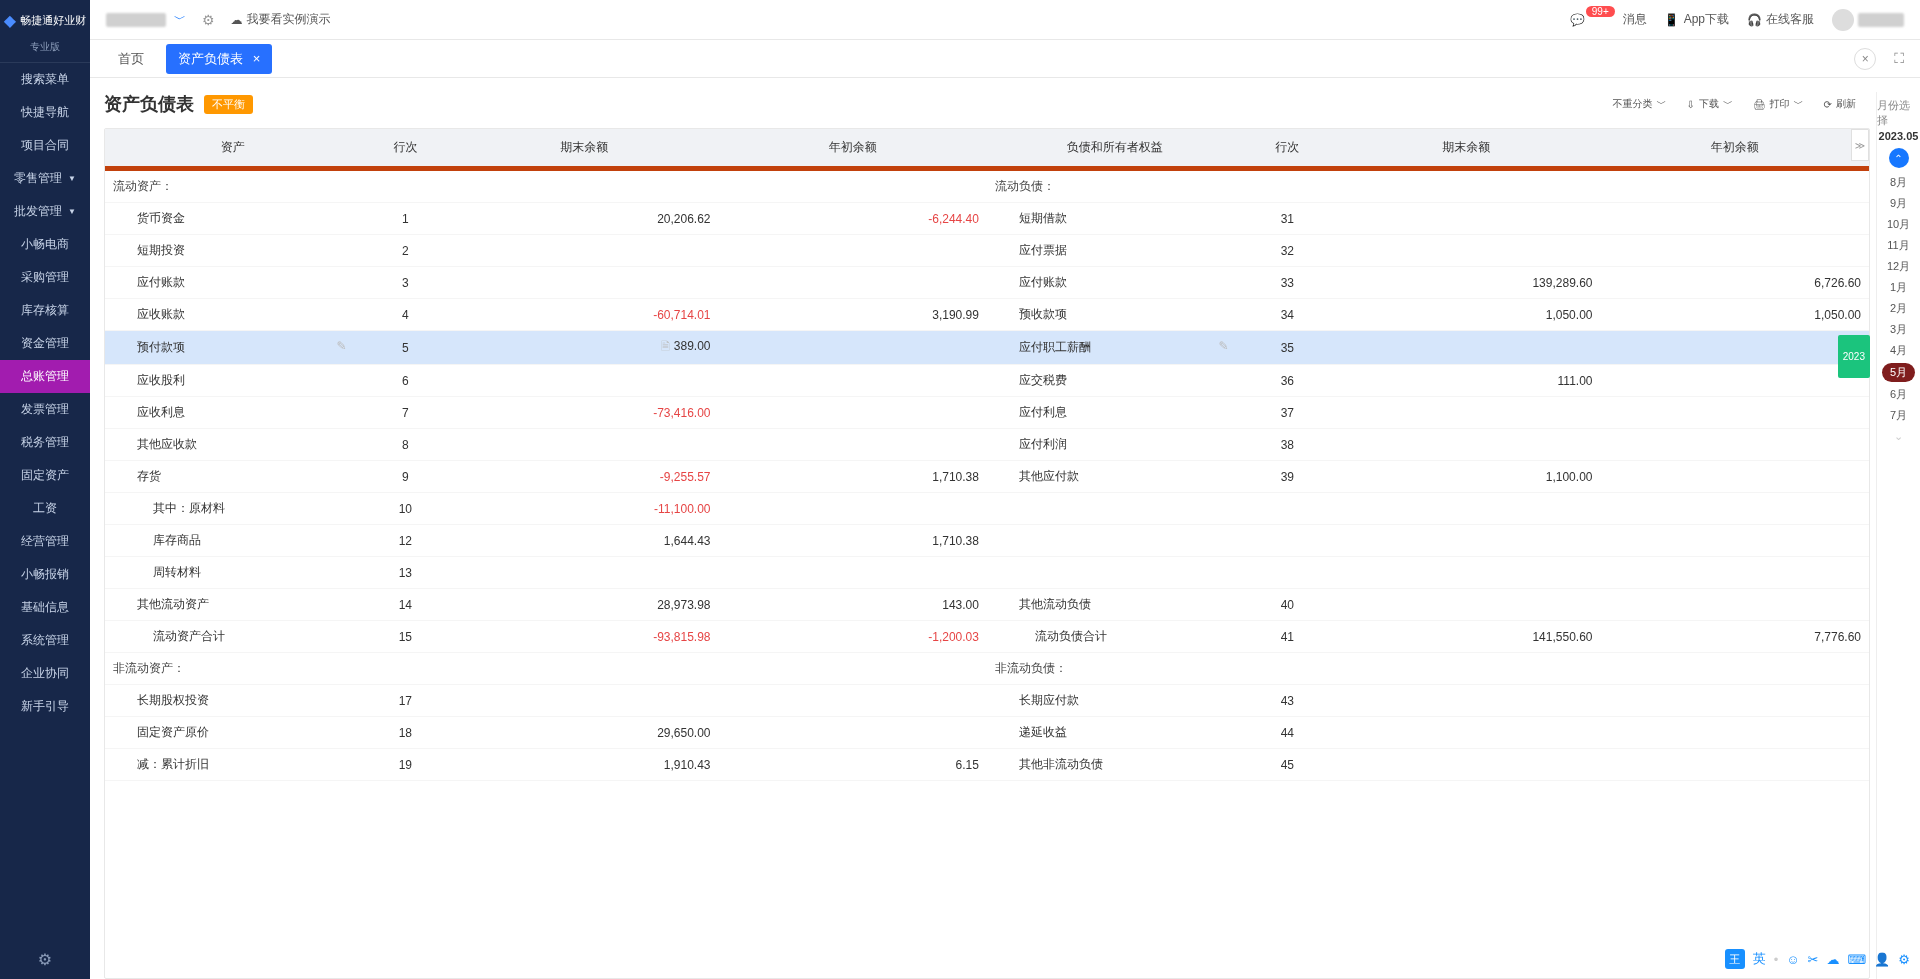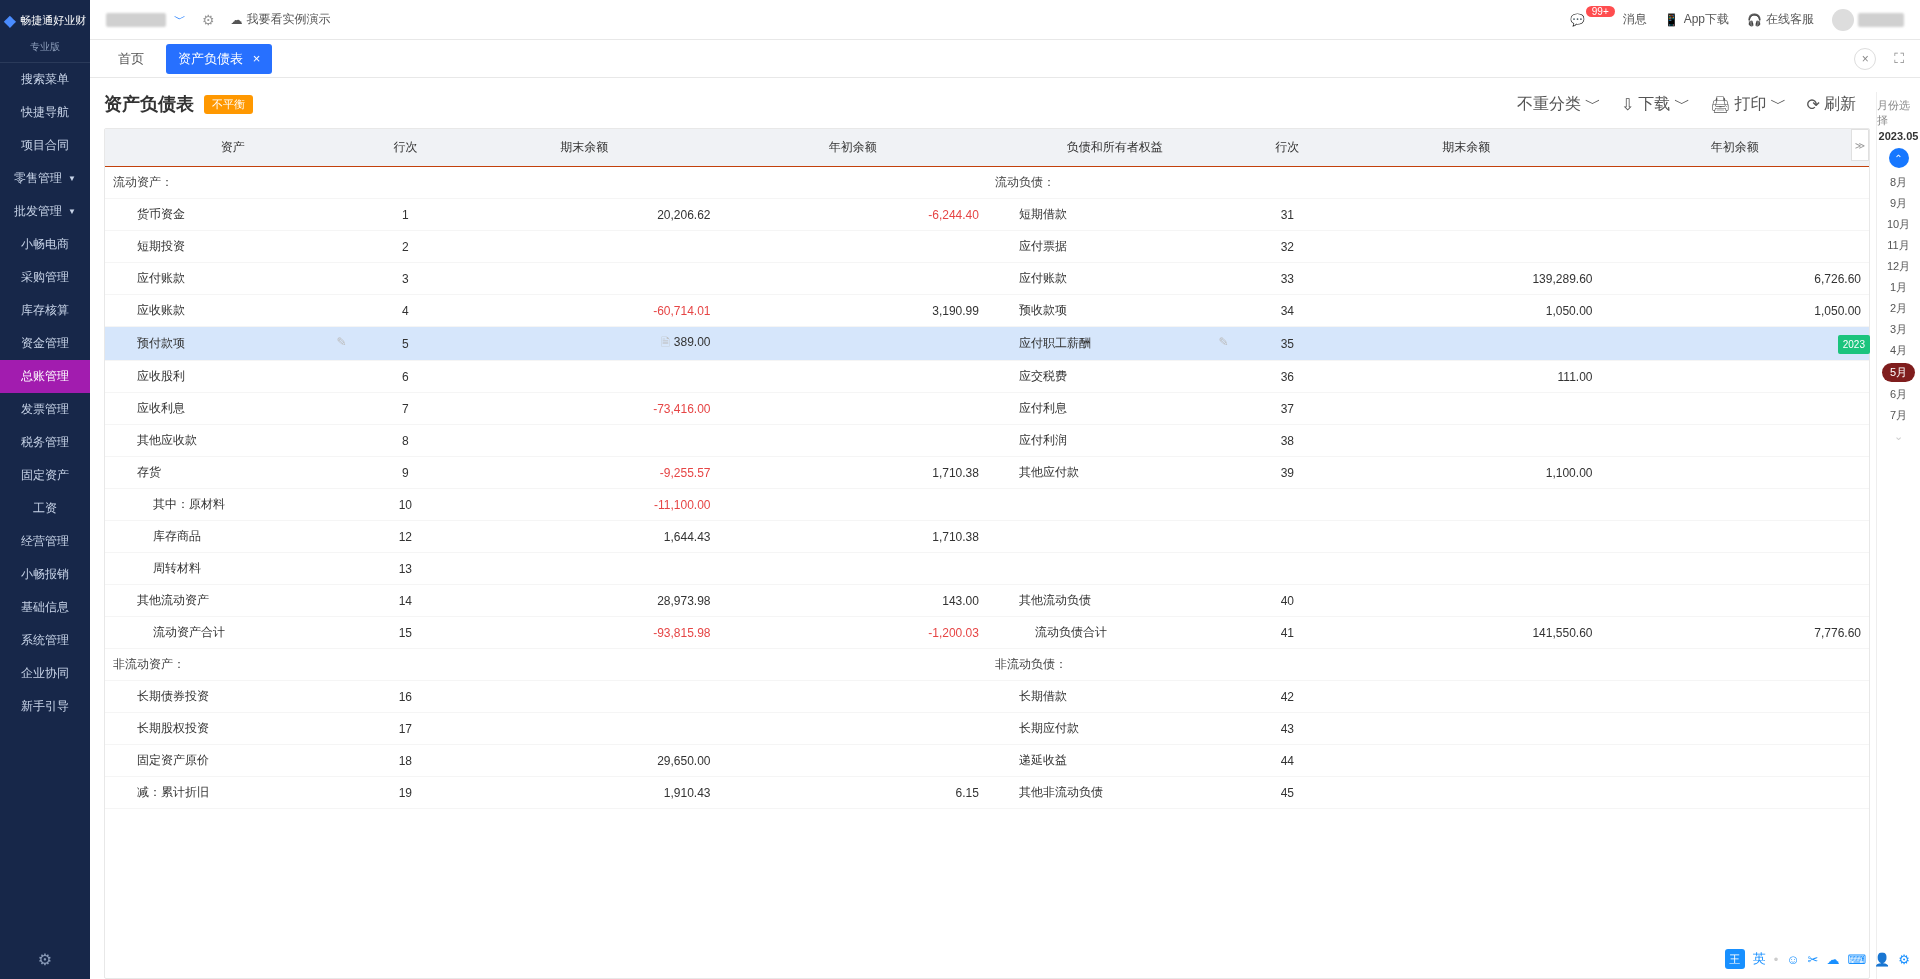--- a/index.html
+++ b/index.html
@@ -31,46 +31,46 @@
 .tab-close{margin-left:6px;}
 .tabs-spacer{flex:1;}
 .tab-x{width:22px;height:22px;border:1px solid #ddd;border-radius:50%;display:flex;align-items:center;justify-content:center;color:#888;cursor:pointer;}
 .fullscreen{font-size:14px;color:#888;cursor:pointer;margin-left:8px;}
 .content{flex:1;display:flex;padding:14px 0 0 14px;min-height:0;}
 .content-main{flex:1;display:flex;flex-direction:column;min-width:0;}
 .page-header{display:flex;align-items:center;gap:10px;padding-bottom:12px;}
 .page-title{font-size:18px;font-weight:600;color:#333;}
 .unbalanced{background:#ff9800;color:#fff;font-size:11px;padding:2px 8px;border-radius:3px;}
 .page-header-spacer{flex:1;}
-.toolbar{display:flex;align-items:center;gap:20px;padding-right:20px;color:#555;font-size:16px;}
+.toolbar{display:flex;align-items:center;gap:20px;padding-right:20px;color:#555;font-size:10px;}
 .toolbar-item{display:flex;align-items:center;gap:4px;cursor:pointer;}
 .table-wrap{flex:1;overflow:auto;border:1px solid #e8e8e8;border-radius:2px;margin-right:6px;position:relative;}
 .table{width:100%;border-collapse:collapse;table-layout:fixed;}
-.table th{background:#f0f2f5;padding:10px 8px;font-weight:500;text-align:center;font-size:12px;border-bottom:1px solid #c2410c;}
+.table th{background:#f0f2f5;padding:10px 8px;font-weight:500;text-align:center;font-size:12px;border-bottom:5px solid #c2410c;}
 .table td{padding:7px 8px;font-size:12px;border-bottom:1px solid #f5f5f5;}
 .table tr.highlight td{background:#d6e6fb;}
 .col-name{text-align:left;padding-left:12px;}
 .col-line{text-align:center;width:70px;}
 .col-amt{text-align:right;padding-right:20px;width:210px;}
 .col-rname{text-align:left;padding-left:12px;}
 .neg{color:#e64545;}
 .indent1{padding-left:32px !important;}
 .indent2{padding-left:48px !important;}
 .section-hdr td{font-size:12px;color:#444;}
 .edit-ic{float:right;color:#bbb;font-size:12px;margin-right:6px;}
 .doc-ic{color:#bbb;font-size:11px;margin-right:4px;}
 .expand-btn{position:absolute;right:0;top:0;width:18px;height:32px;background:#fff;border:1px solid #e0e0e0;display:flex;align-items:center;justify-content:center;color:#999;cursor:pointer;font-size:10px;}
 .month-panel{width:44px;background:#fff;border-left:1px solid #eee;display:flex;flex-direction:column;align-items:center;padding-top:6px;font-size:11px;}
 .month-title{color:#888;}
 .month-year{font-weight:600;color:#333;margin:2px 0 6px;}
 .month-up{width:20px;height:20px;border-radius:50%;background:#1677ff;color:#fff;display:flex;align-items:center;justify-content:center;font-size:10px;margin-bottom:4px;cursor:pointer;}
 .month-item{padding:3px 0;color:#555;cursor:pointer;width:100%;text-align:center;}
 .month-item.active{background:#7f1d1d;color:#fff;border-radius:10px;margin:2px 4px;width:auto;padding:2px 8px;}
 .month-down{color:#ccc;margin-top:4px;}
-.year-tag{position:absolute;right:50px;top:335px;background:#1bc47d;color:#fff;font-size:10px;padding:4px 5px;border-radius:2px;}
+.year-tag{position:absolute;right:50px;top:335px;background:#1bc47d;color:#fff;font-size:10px;padding:16px 5px;border-radius:2px;}
 .ime-bar{position:fixed;right:10px;bottom:10px;display:flex;align-items:center;gap:8px;font-size:13px;color:#1890ff;}
 .ime-logo{width:20px;height:20px;background:#1890ff;color:#fff;border-radius:3px;display:flex;align-items:center;justify-content:center;font-size:11px;}
 .blur-box{display:inline-block;width:60px;height:14px;background:#d0d0d0;border-radius:2px;filter:blur(1px);}
 .blur-box2{display:inline-block;width:46px;height:14px;background:#d0d0d0;border-radius:2px;filter:blur(1px);}
 </style>
 </head>
 <body>
 
 <div class="app">
   <div class="sidebar">
@@ -346,30 +346,20 @@
                   <td class="col-name "><span>非流动资产：</span></td>
                   <td class="col-line"><span></span></td>
                   <td class="col-amt"><span></span></td>
                   <td class="col-amt"><span></span></td>
                   <td class="col-rname "><span>非流动负债：</span></td>
                   <td class="col-line"><span></span></td>
                   <td class="col-amt"><span></span></td>
                   <td class="col-amt"><span></span></td>
                 </tr>
                 <tr>
-                  <td class="col-name indent1"><span>长期债券投资</span></td>
-                  <td class="col-line"><span>16</span></td>
-                  <td class="col-amt"><span></span></td>
-                  <td class="col-amt"><span></span></td>
-                  <td class="col-rname indent1"><span>长期借款</span></td>
-                  <td class="col-line"><span>42</span></td>
-                  <td class="col-amt"><span></span></td>
-                  <td class="col-amt"><span></span></td>
-                </tr>
-                <tr>
                   <td class="col-name indent1"><span>长期股权投资</span></td>
                   <td class="col-line"><span>17</span></td>
                   <td class="col-amt"><span></span></td>
                   <td class="col-amt"><span></span></td>
                   <td class="col-rname indent1"><span>长期应付款</span></td>
                   <td class="col-line"><span>43</span></td>
                   <td class="col-amt"><span></span></td>
                   <td class="col-amt"><span></span></td>
                 </tr>
                 <tr>

